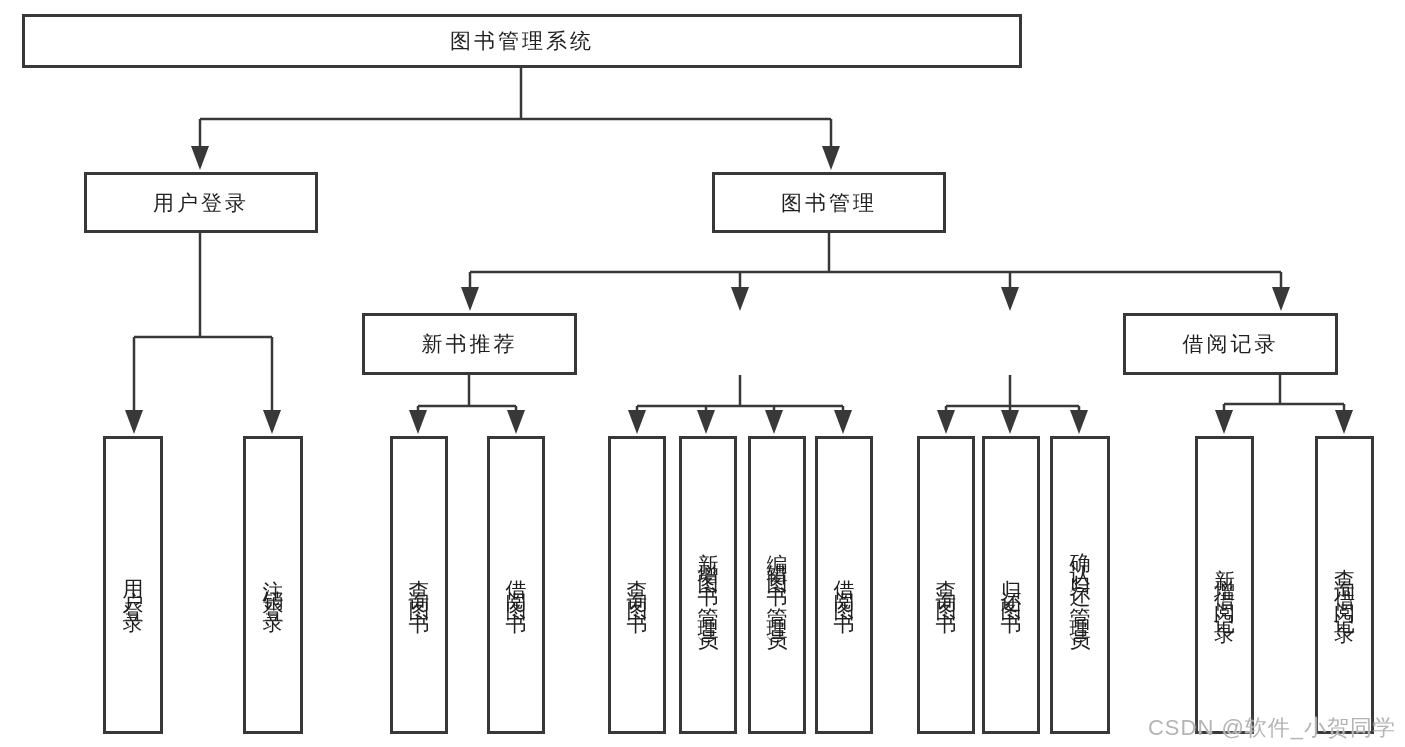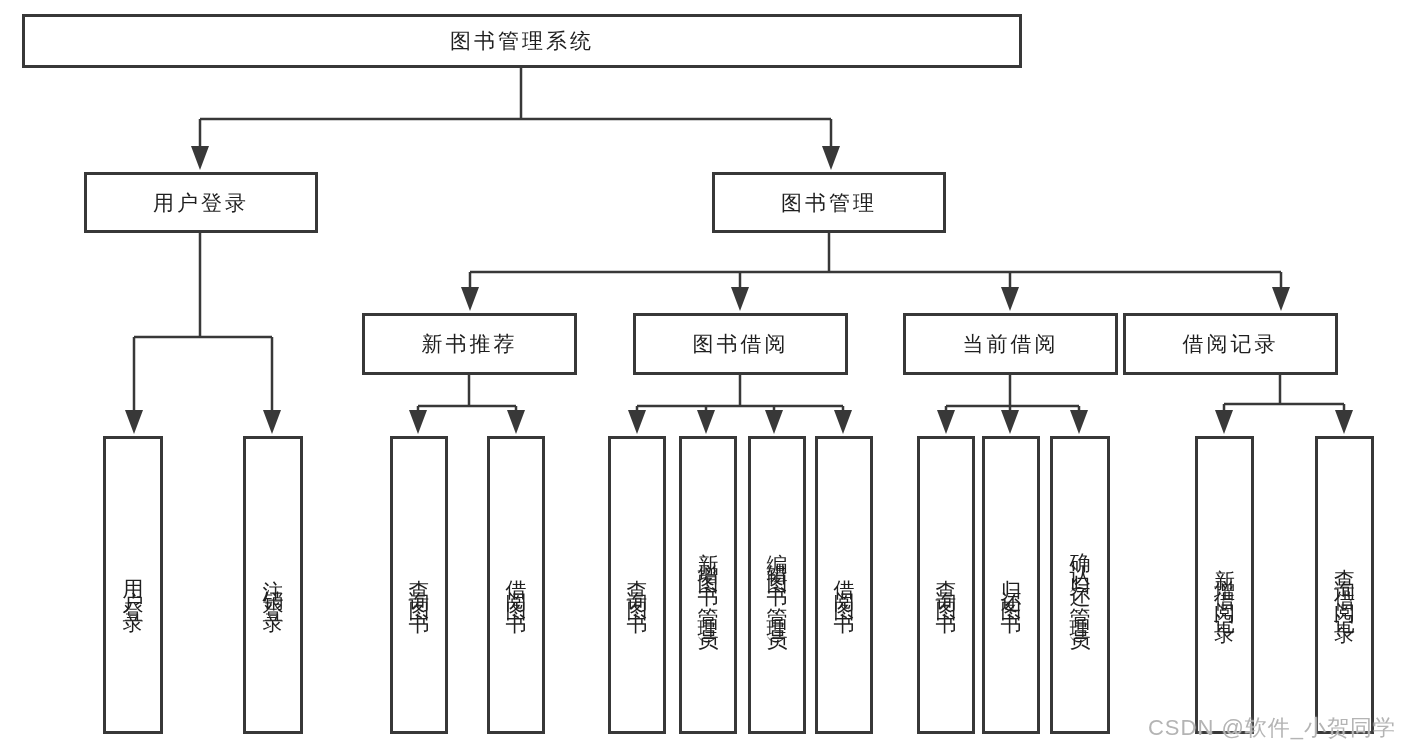--- a/index.html
+++ b/index.html
@@ -98,22 +98,20 @@
       <polygon points="1335,410 1353,410 1344,434"></polygon>
     </g>
   </svg>
 
   <div class="box root">图书管理系统</div>
 
   <div class="box lvl1" style="left:84px">用户登录</div>
   <div class="box lvl2" style="left:362px">新书推荐</div>
 
   <div class="box lvl1" style="left:712px">图书管理</div>
-  <div class="box lvl2" style="left:633px">图书借阅</div>
-  <div class="box lvl2" style="left:903px">当前借阅</div>
   <div class="box lvl2" style="left:1123px">借阅记录</div>
 
   <div class="box leaf" style="left:103px;width:60px">用户登录</div>
   <div class="box leaf" style="left:243px;width:60px">注销登录</div>
 
   <div class="box leaf" style="left:390px;width:58px">查询图书</div>
   <div class="box leaf" style="left:487px;width:58px">借阅图书</div>
 
   <div class="box leaf" style="left:608px;width:58px">查询图书</div>
   <div class="box leaf" style="left:679px;width:58px">新增图书（管理员）</div>

